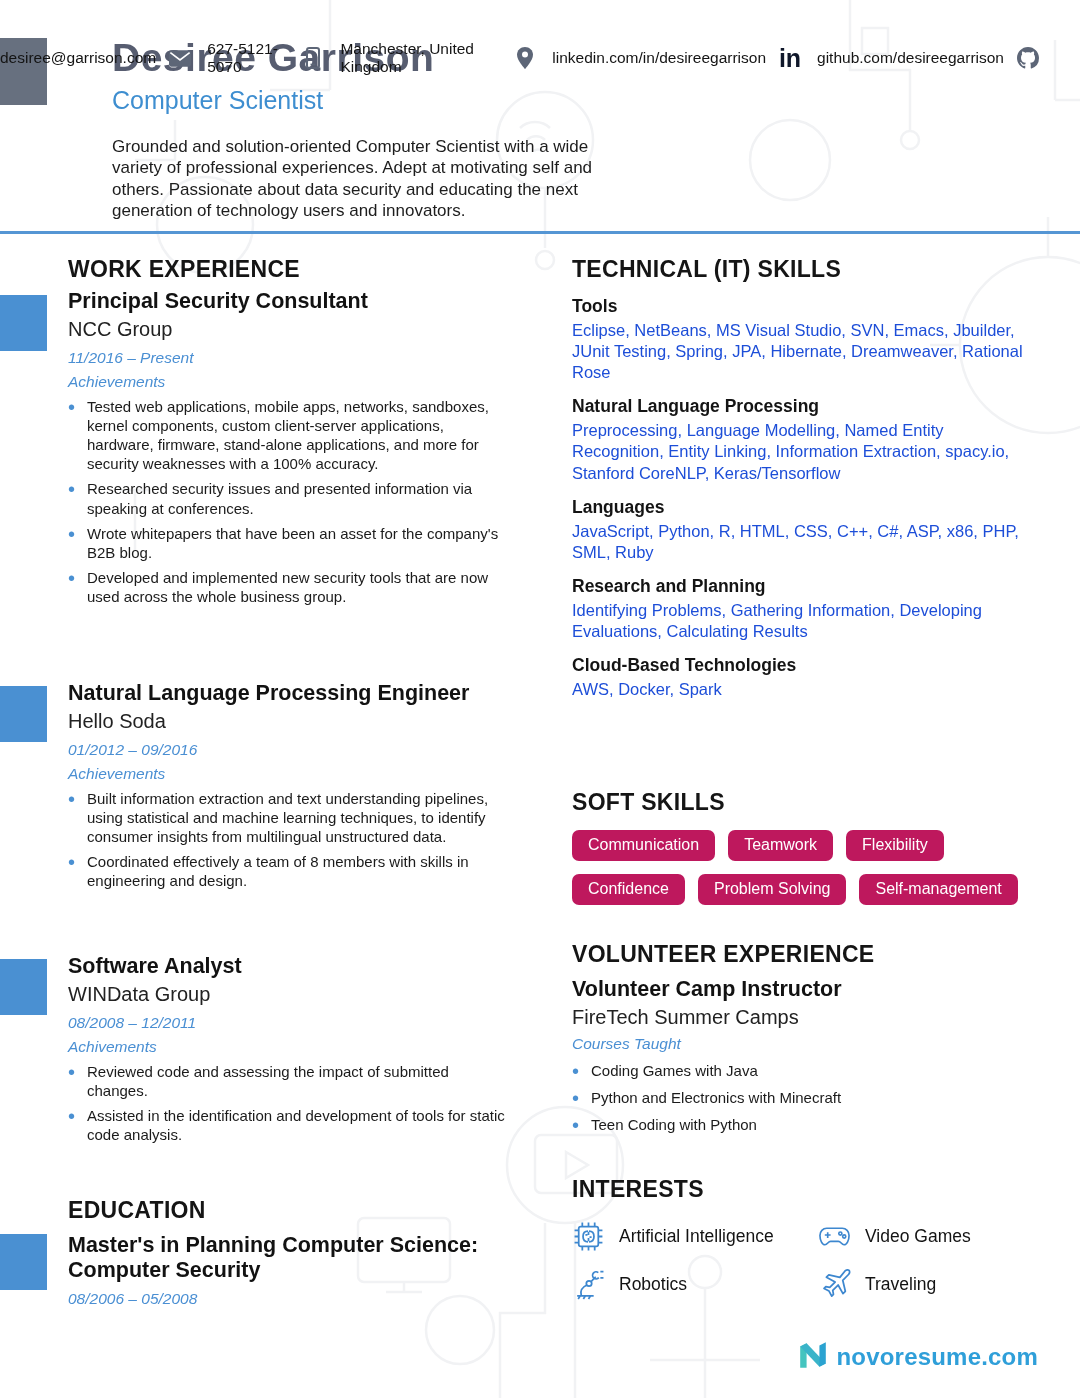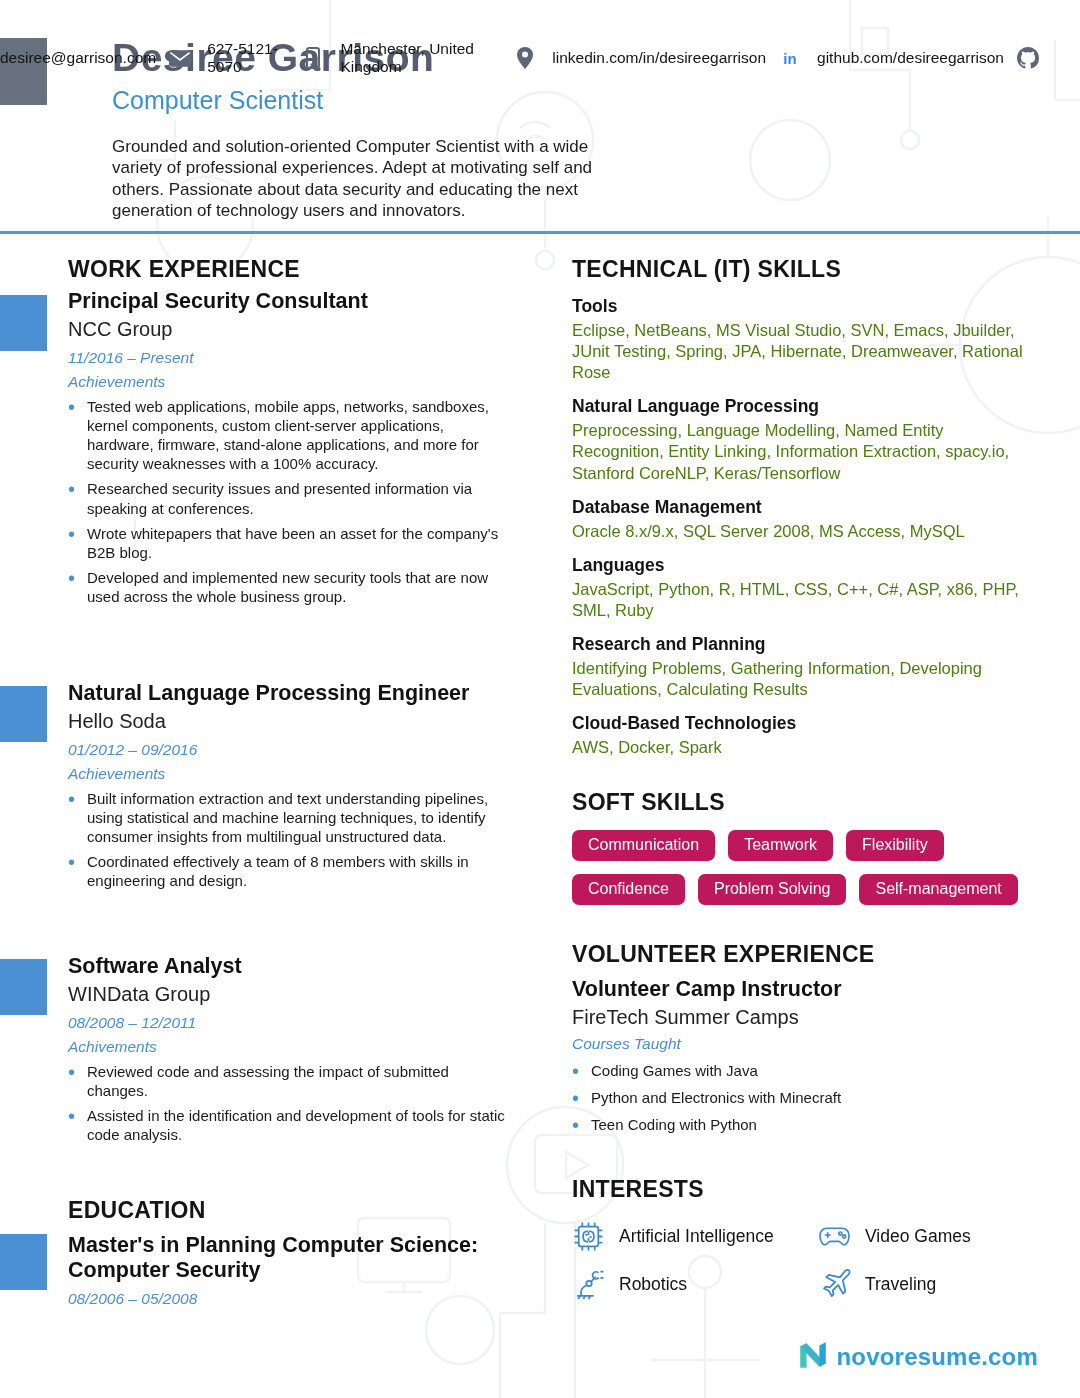--- a/index.html
+++ b/index.html
@@ -22,21 +22,21 @@
   }
   .header-left { position: absolute; left: 68px; top: 36px; width: 510px; margin-left: 44px; }
   .person-name { font-size: 39px; font-weight: bold; color: #575d70; letter-spacing: 0.5px; }
   .person-title { font-size: 25px; color: #3e8ed0; margin-top: 6px; }
   .summary { margin-top: 21px; font-size: 17px; line-height: 1.26; color: #1d1d1d; }
 
   .contact { position: absolute; right: 40px; top: 40px; display: flex; flex-direction: row; gap: 15px; }
   .contact-row { display: flex; align-items: center; justify-content: flex-end; gap: 12px; }
   .contact-text { font-size: 15.5px; color: #141414; }
   .contact-icon { width: 24px; height: 24px; display: flex; align-items: center; justify-content: center; flex: 0 0 24px; }
-  .linkedin-glyph { font-size: 15px; font-weight: bold; color: #3b82f6; font-family: "Liberation Sans", sans-serif; }
+  .linkedin-glyph { font-size: 25px; font-weight: bold; color: #0f172a; font-family: "Liberation Sans", sans-serif; }
 
   .divider { position: absolute; left: 0; top: 231px; width: 1080px; height: 3px; background: #5596d4; }
 
   
   .side-marker { position: absolute; left: 0; width: 47px; height: 56px; background: #4a90d2; }
   .marker-1 { top: 295px; }
   .marker-2 { top: 686px; }
   .marker-3 { top: 959px; }
   .marker-4 { top: 1234px; }
 
@@ -55,21 +55,21 @@
   .job-1 { position: absolute; left: 68px; top: 289px; width: 445px; }
   .job-2 { position: absolute; left: 68px; top: 681px; width: 445px; }
   .job-3 { position: absolute; left: 68px; top: 954px; width: 445px; }
   .education-block { position: absolute; left: 68px; top: 1197px; width: 460px; }
   .education-block .entry-title { margin-top: 9px; }
 
   
   .tech-block { position: absolute; left: 572px; top: 256px; width: 462px; }
   .skill-group { margin-top: 13px; }
   .skill-group-title { font-size: 17.5px; font-weight: bold; color: #141414; }
-  .skill-group-body { font-size: 16.5px; line-height: 1.28; margin-top: 3px; color: #4d7c0f; }
+  .skill-group-body { font-size: 16.5px; line-height: 1.28; margin-top: 3px; color: #1d4ed8; }
 
   .soft-block { position: absolute; left: 572px; top: 789px; width: 475px; }
   .pills { display: flex; flex-wrap: wrap; gap: 13px; margin-top: 14px; }
   .pill {
     background: #be185d; color: #ffffff; font-size: 16px;
     padding: 6px 16px 7px 16px; border-radius: 7px; white-space: nowrap;
   }
 
   .volunteer-block { position: absolute; left: 572px; top: 941px; width: 462px; }
   .volunteer-block .entry-title { margin-top: 9px; }
@@ -228,24 +228,20 @@
     <div class="section-heading">TECHNICAL (IT) SKILLS</div>
     <div class="skill-group">
       <div class="skill-group-title">Tools</div>
       <div class="skill-group-body">Eclipse, NetBeans, MS Visual Studio, SVN, Emacs, Jbuilder, JUnit Testing, Spring, JPA, Hibernate, Dreamweaver, Rational Rose</div>
     </div>
     <div class="skill-group">
       <div class="skill-group-title">Natural Language Processing</div>
       <div class="skill-group-body">Preprocessing, Language Modelling, Named Entity Recognition, Entity Linking, Information Extraction, spacy.io, Stanford CoreNLP, Keras/Tensorflow</div>
     </div>
     <div class="skill-group">
-      <div class="skill-group-title">Database Management</div>
-      <div class="skill-group-body">Oracle 8.x/9.x, SQL Server 2008, MS Access, MySQL</div>
-    </div>
-    <div class="skill-group">
       <div class="skill-group-title">Languages</div>
       <div class="skill-group-body">JavaScript, Python, R, HTML, CSS, C++, C#, ASP, x86, PHP, SML, Ruby</div>
     </div>
     <div class="skill-group">
       <div class="skill-group-title">Research and Planning</div>
       <div class="skill-group-body">Identifying Problems, Gathering Information, Developing Evaluations, Calculating Results</div>
     </div>
     <div class="skill-group">
       <div class="skill-group-title">Cloud-Based Technologies</div>
       <div class="skill-group-body">AWS, Docker, Spark</div>

